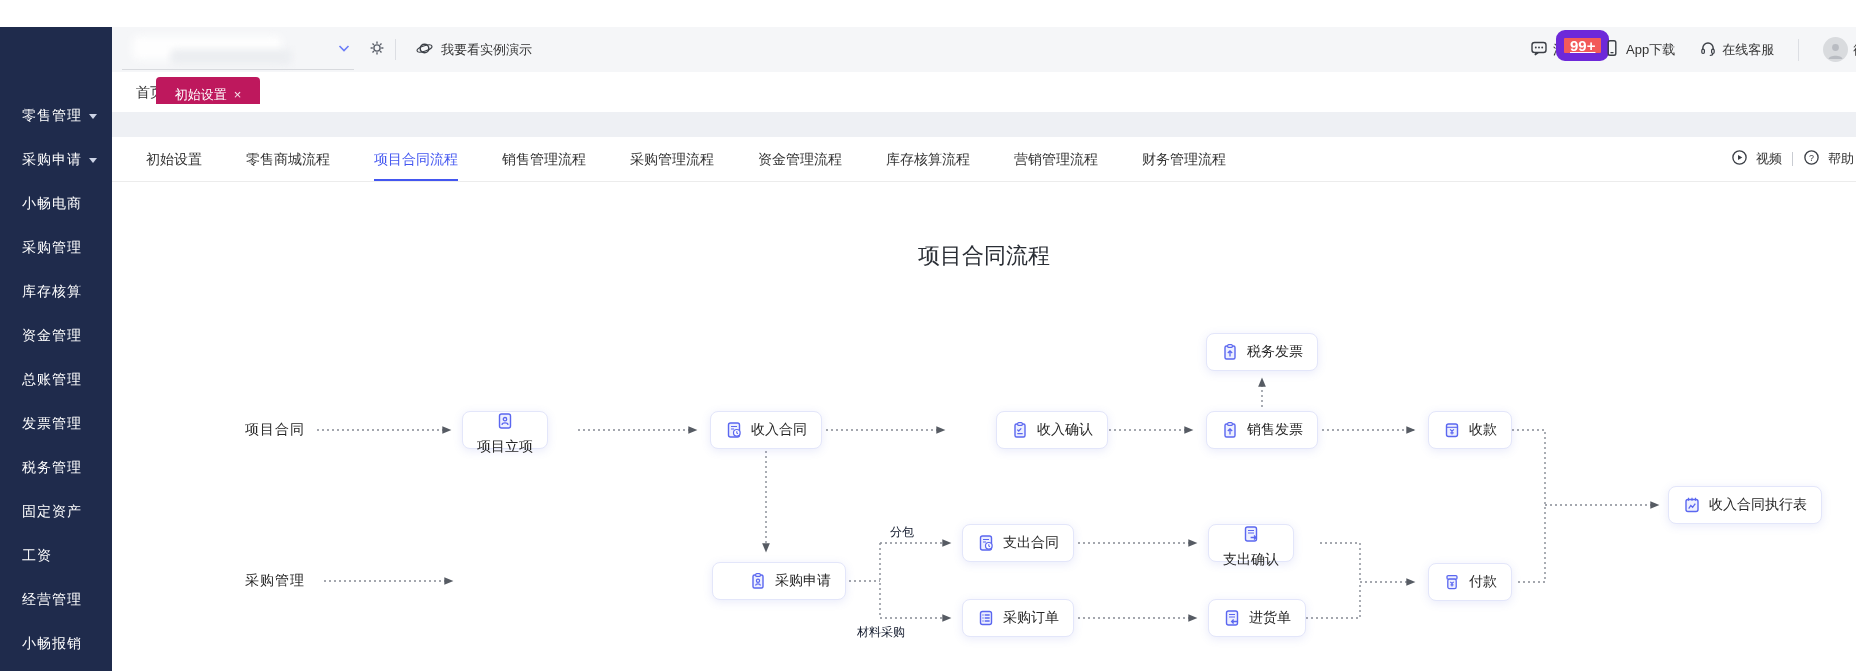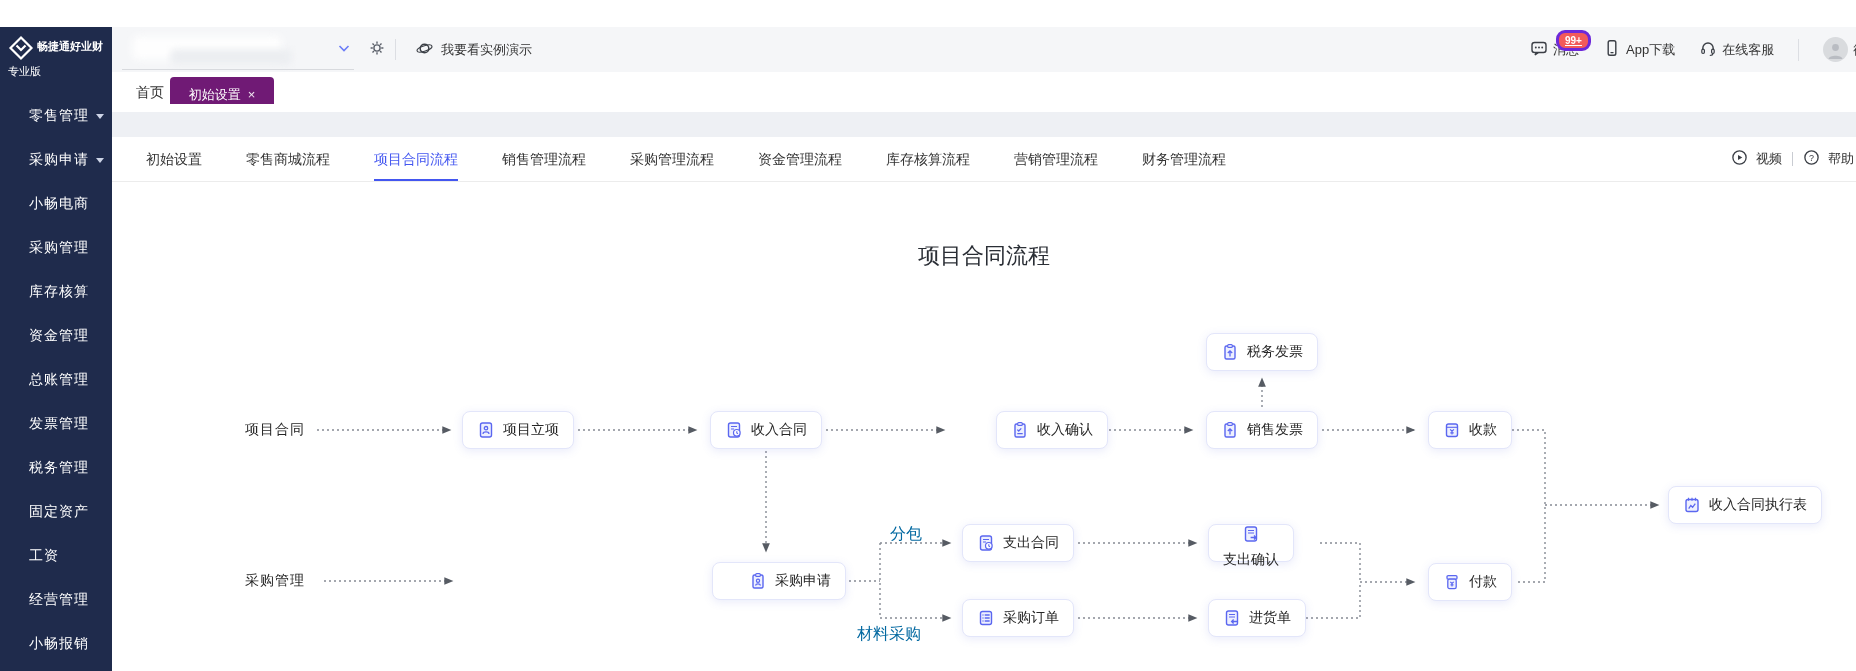--- a/index.html
+++ b/index.html
@@ -5,82 +5,72 @@
   html,body{margin:0;padding:0;background:#fff;}
   .stage{position:relative;width:1856px;height:671px;background:#fff;overflow:hidden;
          font-family:"Liberation Sans",sans-serif;color:#333;}
   
   .side{position:absolute;left:0;top:27px;bottom:0;width:112px;background:#1f2b4c;z-index:5;}
   .logo-block{position:absolute;left:0;top:0;width:112px;height:67px;}
   .logo-mark{position:absolute;left:8px;top:8px;width:26px;height:26px;}
   .logo-title{position:absolute;left:37px;top:13px;width:72px;font-size:11px;font-weight:bold;color:#fff;line-height:13px;}
   .logo-sub{position:absolute;left:8px;top:37px;font-size:11px;color:#fff;}
   .side-menu{position:absolute;left:0;top:67px;right:0;}
-  .side-item{height:44px;display:flex;align-items:center;padding-left:29px;font-size:14px;color:#fff;cursor:pointer;letter-spacing:1px;}
+  .side-item{height:44px;display:flex;align-items:center;padding-left:22px;font-size:14px;color:#fff;cursor:pointer;letter-spacing:1px;}
   .caret{width:0;height:0;border-left:4px solid transparent;border-right:4px solid transparent;border-top:5px solid #cdd4e6;margin-left:7px;}
   
   .header{position:absolute;left:112px;top:27px;right:0;height:45px;background:#f5f6f8;padding-left:23px;}
   .redact1,.redact2{position:absolute;border-radius:6px;background:#fefefe;filter:blur(4px);}
   .redact1{left:20px;top:9px;width:150px;height:24px;}
   .redact2{left:58px;top:22px;width:122px;height:16px;background:#eceef1;filter:blur(3px);}
   .acct-underline{position:absolute;left:10px;top:42px;width:232px;border-bottom:1px solid #d8dade;}
   .hicon{position:absolute;width:18px;height:18px;top:13px;}
   .chev{left:224px;}
   .gear{left:256px;top:12px;}
   .hdr-divider{position:absolute;left:283px;top:12px;height:21px;border-left:1px solid #dcdee3;}
   .demo{position:absolute;left:303px;top:0;height:45px;display:flex;align-items:center;gap:7px;font-size:13px;color:#333;cursor:pointer;}
   .hdr-right{position:absolute;left:1418px;top:0;height:45px;display:flex;align-items:center;gap:24px;}
   .hitem{display:flex;align-items:center;gap:5px;font-size:13px;color:#333;cursor:pointer;position:relative;white-space:nowrap;}
-  .badge{position:absolute;top:-9px;left:26px;background:#f25a5a;color:#fff;font-size:10px;line-height:13px;padding:1px 6px;border-radius:9px;border:3px solid #6d28d9;font-weight:bold;text-decoration:underline;}
+  .badge{position:absolute;top:-9px;left:26px;background:#f25a5a;color:#fff;font-size:15px;line-height:13px;padding:1px 6px;border-radius:9px;border:8px solid #6d28d9;font-weight:bold;text-decoration:underline;}
   .vdiv{height:22px;border-left:1px solid #dcdee3;}
   .avatar{width:25px;height:25px;border-radius:50%;background:#d9dbde;position:relative;overflow:hidden;flex:none;}
   .avatar svg{position:absolute;left:3px;top:4px;}
   
   .wintabs{position:absolute;left:112px;top:72px;right:0;height:40px;background:#fff;}
   .wtab-home{position:absolute;left:10px;top:0;height:40px;line-height:40px;padding:0 14px;font-size:14px;color:#333;cursor:pointer;}
-  .wtab-active{position:absolute;left:58px;top:5px;height:27px;line-height:35px;width:104px;text-align:center;
-               background:#701a75;color:#fff;font-size:13px;border-radius:4px 4px 0 0;cursor:pointer;}
+  .wtab-active{position:absolute;left:44px;top:5px;height:27px;line-height:35px;width:104px;text-align:center;
+               background:#be185d;color:#fff;font-size:13px;border-radius:4px 4px 0 0;cursor:pointer;}
   .wtab-close{margin-left:7px;opacity:.9;cursor:pointer;}
   .gapstrip{position:absolute;left:112px;top:112px;right:0;height:25px;background:#eef0f4;}
   
   .card{position:absolute;left:112px;top:137px;right:0;bottom:0;background:#fff;}
   .flowtabs{position:absolute;left:0;top:0;right:0;height:44px;border-bottom:1px solid #ececec;display:flex;align-items:center;padding-left:34px;gap:44px;}
   .ftab{font-size:14px;color:#333;cursor:pointer;height:44px;line-height:44px;position:relative;white-space:nowrap;}
   .ftab.active{color:#4356f0;}
   .ftab.active::after{content:"";position:absolute;left:0;right:0;bottom:0;height:2px;background:#4356f0;}
   .tab-actions{position:absolute;right:2px;top:0;height:44px;display:flex;align-items:center;gap:8px;font-size:13px;color:#333;}
   .tact{display:flex;align-items:center;gap:8px;cursor:pointer;white-space:nowrap;}
   .tdiv{height:14px;border-left:1px solid #c9ccd2;margin:0 2px;}
   
   .canvas{position:absolute;left:0;top:44px;right:0;bottom:0;}
   .diagram-title{position:absolute;left:0;right:0;top:60px;text-align:center;font-size:22px;color:#2a2e35;}
   .connectors{position:absolute;left:0;top:-44px;width:1744px;height:534px;pointer-events:none;}
   .flow-node{position:absolute;height:38px;box-sizing:border-box;display:inline-flex;align-items:center;gap:8px;
              padding:0 14px;background:#fff;border:1px solid #e3e6fa;border-radius:8px;
              box-shadow:0 2px 10px rgba(84,98,214,.13);font-size:14px;color:#262626;cursor:pointer;white-space:nowrap;}
   .node-icon{width:18px;height:18px;flex:none;display:inline-block;}
   .lane-label{position:absolute;font-size:14px;color:#262626;transform:translateY(-50%);letter-spacing:1px;}
-  .edge-label{position:absolute;font-size:16px;color:#0369a1;}
+  .edge-label{position:absolute;font-size:12px;color:#0f172a;}
 </style>
 </head>
 <body>
 
 <div class="stage">
 
   <div class="side">
-    <div class="logo-block">
-      <span class="logo-mark">
-        <svg width="26" height="26" viewBox="0 0 26 26">
-          <path d="M13 2.5L23.5 13 13 23.5 2.5 13z" fill="none" stroke="#fff" stroke-width="2.2"></path>
-          <path d="M8.5 10.5l4.5 4.5 4.5-4.5" fill="none" stroke="#fff" stroke-width="2.2"></path>
-        </svg>
-      </span>
-      <span class="logo-title">畅捷通好业财</span>
-      <span class="logo-sub">专业版</span>
-    </div>
     <div class="side-menu">
         <div class="side-item">
           <span>零售管理</span>
           <span class="caret"></span>
         </div>
         <div class="side-item">
           <span>采购申请</span>
           <span class="caret"></span>
         </div>
         <div class="side-item">
@@ -255,21 +245,21 @@
           <path d="M768 406H838" marker-end="url(#arr)"></path>
           <path d="M768 481H838" marker-end="url(#arr)"></path>
           <path d="M966 406H1084" marker-end="url(#arr)"></path>
           <path d="M966 481H1084" marker-end="url(#arr)"></path>
           <path d="M1208 406H1248V445"></path>
           <path d="M1194 481H1248V445"></path>
           <path d="M1248 445H1302" marker-end="url(#arr)"></path>
         </g>
       </svg>
       <div id="nodes-layer">
-          <div class="flow-node" style="left: 350px; top: 230px;">
+          <div class="flow-node" style="left: 350px; top: 230px; flex-direction: column;">
             <span class="node-icon"><svg viewBox="0 0 18 18" width="18" height="18">
                 <rect x="3.5" y="2" width="11" height="14" rx="2" fill="#eef0fe" stroke="#5b67f0" stroke-width="1.4"></rect>
                 <circle cx="9" cy="7.2" r="1.7" fill="none" stroke="#5b67f0" stroke-width="1.3"></circle>
                 <path d="M5.9 12.8c.6-2.5 5.6-2.5 6.2 0" fill="none" stroke="#5b67f0" stroke-width="1.3"></path>
               </svg></span>
             <span>项目立项</span>
           </div>
           <div class="flow-node" style="left: 598px; top: 230px;">
             <span class="node-icon"><svg viewBox="0 0 18 18" width="18" height="18">
                 <rect x="3.5" y="2" width="11" height="14" rx="2" fill="#eef0fe" stroke="#5b67f0" stroke-width="1.4"></rect>

